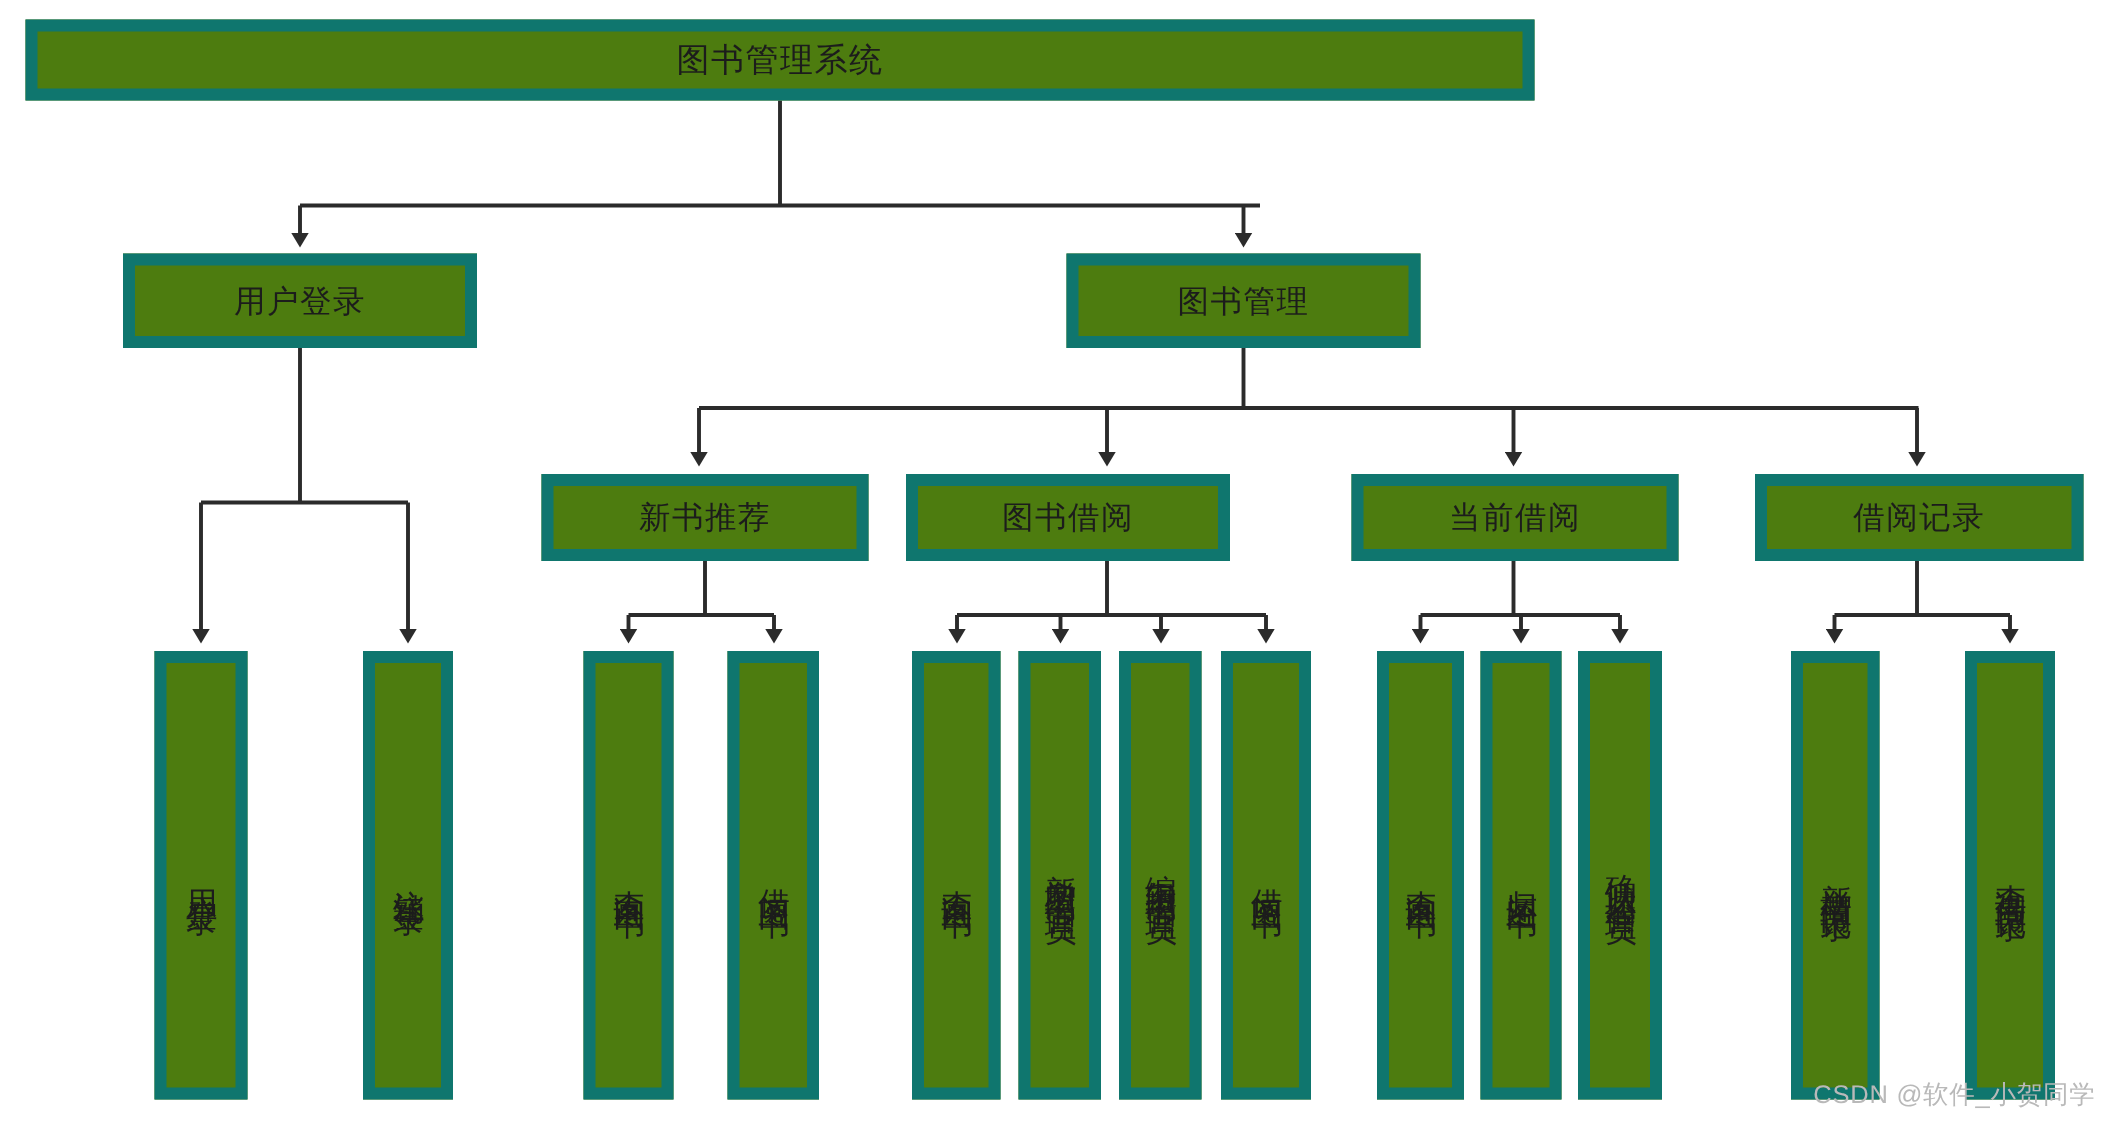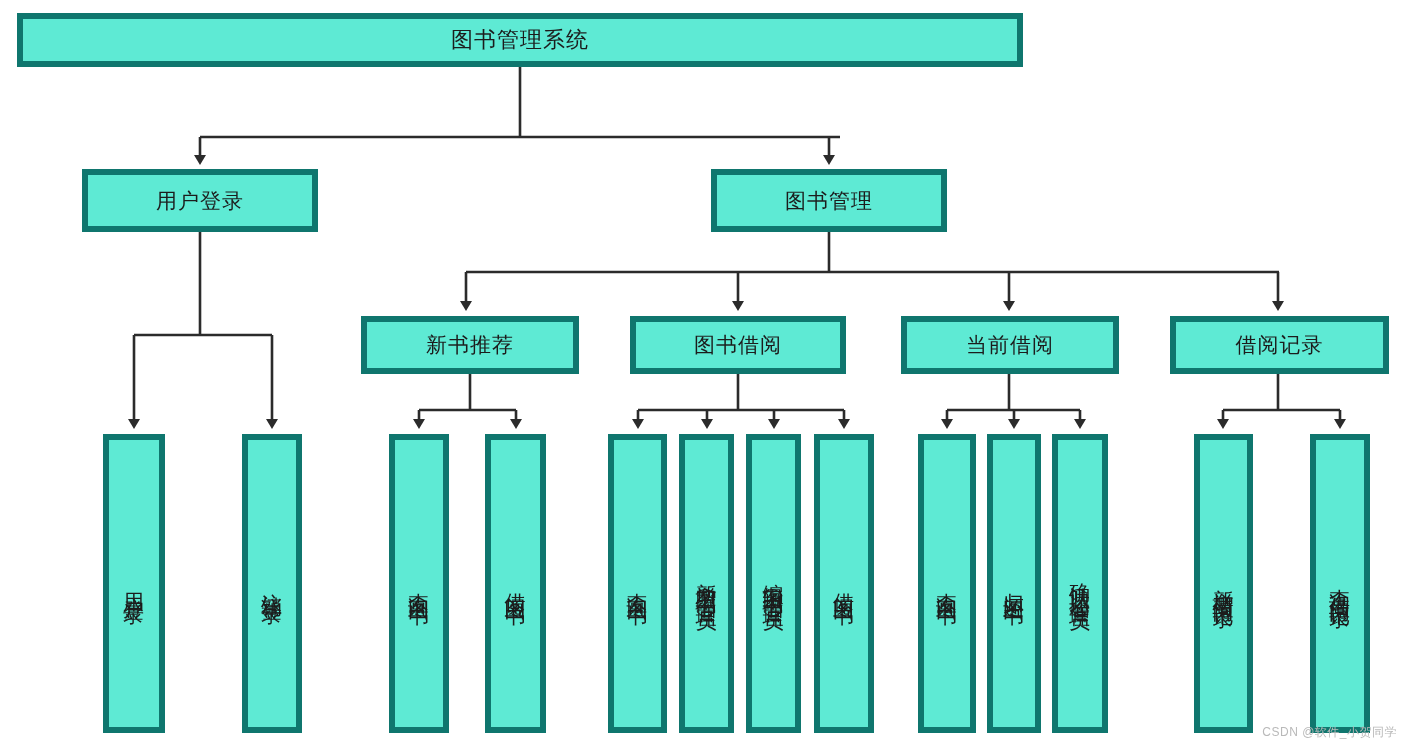--- a/index.html
+++ b/index.html
@@ -20,22 +20,22 @@
   #svg-layer {
     position: absolute;
     left: 0;
     top: 0;
     width: 1405px;
     height: 747px;
   }
   .node {
     position: absolute;
     box-sizing: border-box;
-    border: 6px solid #0f766e;
-    background: #5eead4;
+    border: 8px solid #0f766e;
+    background: #4d7c0f;
     display: flex;
     align-items: center;
     justify-content: center;
     color: #1c1c1c;
   }
   .node.h-node {
     font-size: 21px;
     letter-spacing: 1px;
   }
   .node.v-node {
@@ -54,21 +54,21 @@
     white-space: nowrap;
   }
   .v-node .label {
     writing-mode: vertical-rl;
     text-orientation: upright;
   }
   #watermark {
     position: absolute;
     right: 8px;
     bottom: 6px;
-    font-size: 12px;
+    font-size: 17px;
     color: #b9b9b9;
     letter-spacing: 0.5px;
     white-space: nowrap;
     pointer-events: none;
   }
 </style>
 </head>
 <body>
 
 <div id="canvas">
@@ -142,21 +142,21 @@
   <div class="node h-node" id="node-l2-0" style="left: 82px; top: 169px; width: 236px; height: 63px;">
     <span class="label">用户登录</span>
   </div>
   <div class="node h-node" id="node-l3-0" style="left: 361px; top: 316px; width: 218px; height: 58px;">
     <span class="label">新书推荐</span>
   </div>
 
   <div class="node h-node" id="node-l2-1" style="left: 711px; top: 169px; width: 236px; height: 63px;">
     <span class="label">图书管理</span>
   </div>
-  <div class="node h-node" id="node-l3-1" style="left: 630px; top: 316px; width: 216px; height: 58px;">
+  <div class="node h-node" id="node-l3-1" style="left: 604px; top: 316px; width: 216px; height: 58px;">
     <span class="label">图书借阅</span>
   </div>
   <div class="node h-node" id="node-l3-2" style="left: 901px; top: 316px; width: 218px; height: 58px; text-align: center;">
     <span class="label">当前借阅</span>
   </div>
   <div class="node h-node" id="node-l3-3" style="left: 1170px; top: 316px; width: 219px; height: 58px;">
     <span class="label">借阅记录</span>
   </div>
 
   <div class="node v-node" id="node-leaf-0" style="left: 103px; top: 434px; width: 62px; height: 299px;">

